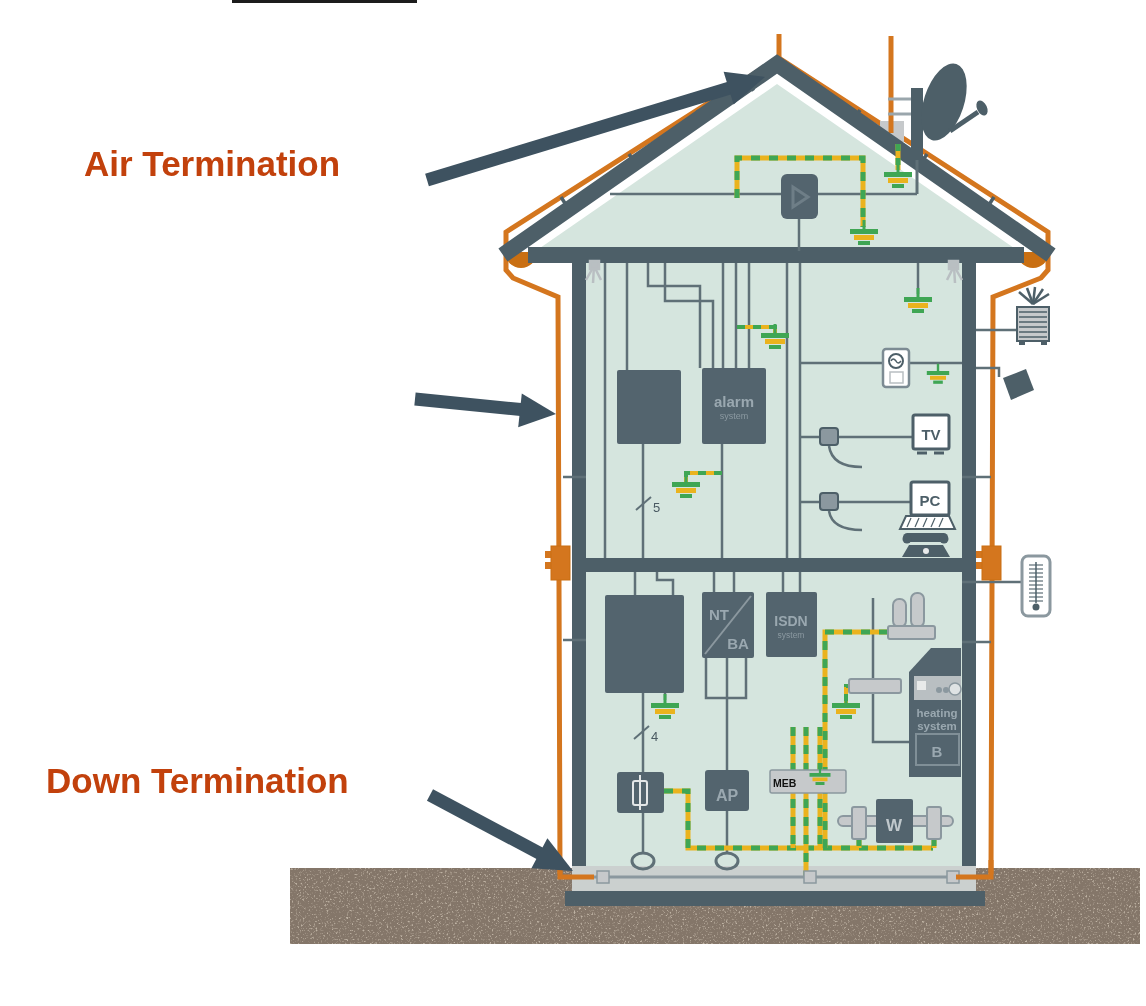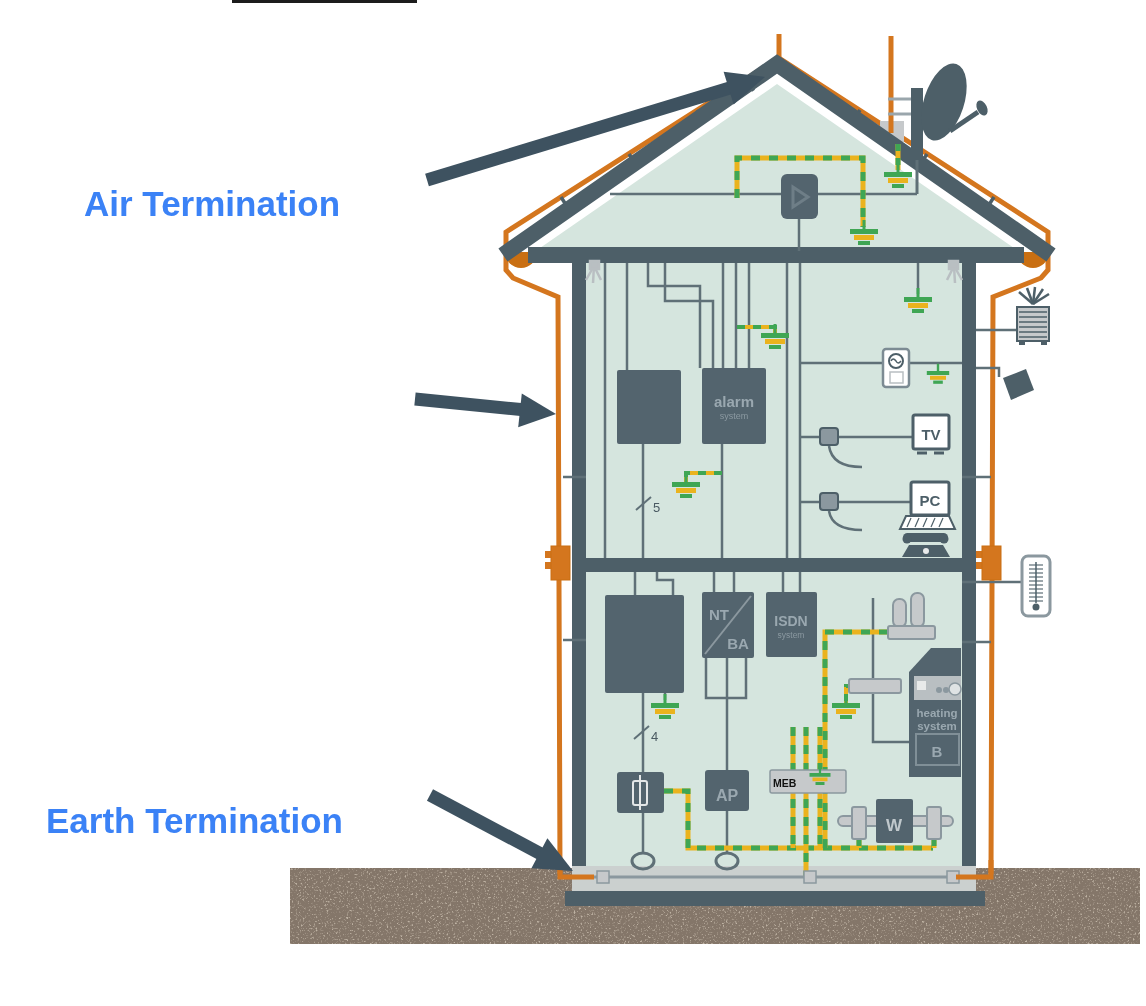--- a/index.html
+++ b/index.html
@@ -1,19 +1,19 @@
 <!DOCTYPE html>
 <html><head>
 <meta charset="utf-8">
 <style>
   html,body{margin:0;padding:0;background:#fff;}
   #stage{position:relative;width:1146px;height:1006px;background:#ffffff;overflow:hidden;
          font-family:"Liberation Sans", sans-serif;}
-  .big-label{position:absolute;font-weight:bold;font-size:35px;color:#3b82f6;white-space:nowrap;
-             font-family:"Liberation Sans", sans-serif;margin-top:40px;}
+  .big-label{position:absolute;font-weight:bold;font-size:35px;color:#c2410c;white-space:nowrap;
+             font-family:"Liberation Sans", sans-serif;}
   #lbl-air{left:84px;top:144px;}
   #lbl-down{left:66px;top:376px;}
   #lbl-earth{left:46px;top:761px;}
   #topbar-remnant{position:absolute;left:232px;top:0;width:185px;height:3px;background:#1c1c1c;}
   svg{position:absolute;left:0;top:0;}
   svg text{font-family:"Liberation Sans", sans-serif;}
 </style>
 </head>
 <body>
 
@@ -373,15 +373,15 @@
     </g>
     <g>
       <line x1="430" y1="795" x2="541" y2="854" stroke="#3e5260" stroke-width="13"></line>
       <polygon points="573,871 531.4,868.2 547.4,838.2"></polygon>
     </g>
   </g>
 </svg>
 
 <div id="topbar-remnant"></div>
 <div class="big-label" id="lbl-air">Air Termination</div>
-<div class="big-label" id="lbl-earth">Earth Termination</div>
+<div class="big-label" id="lbl-earth">Down Termination</div>
 
 </div>
 
 </body></html>

